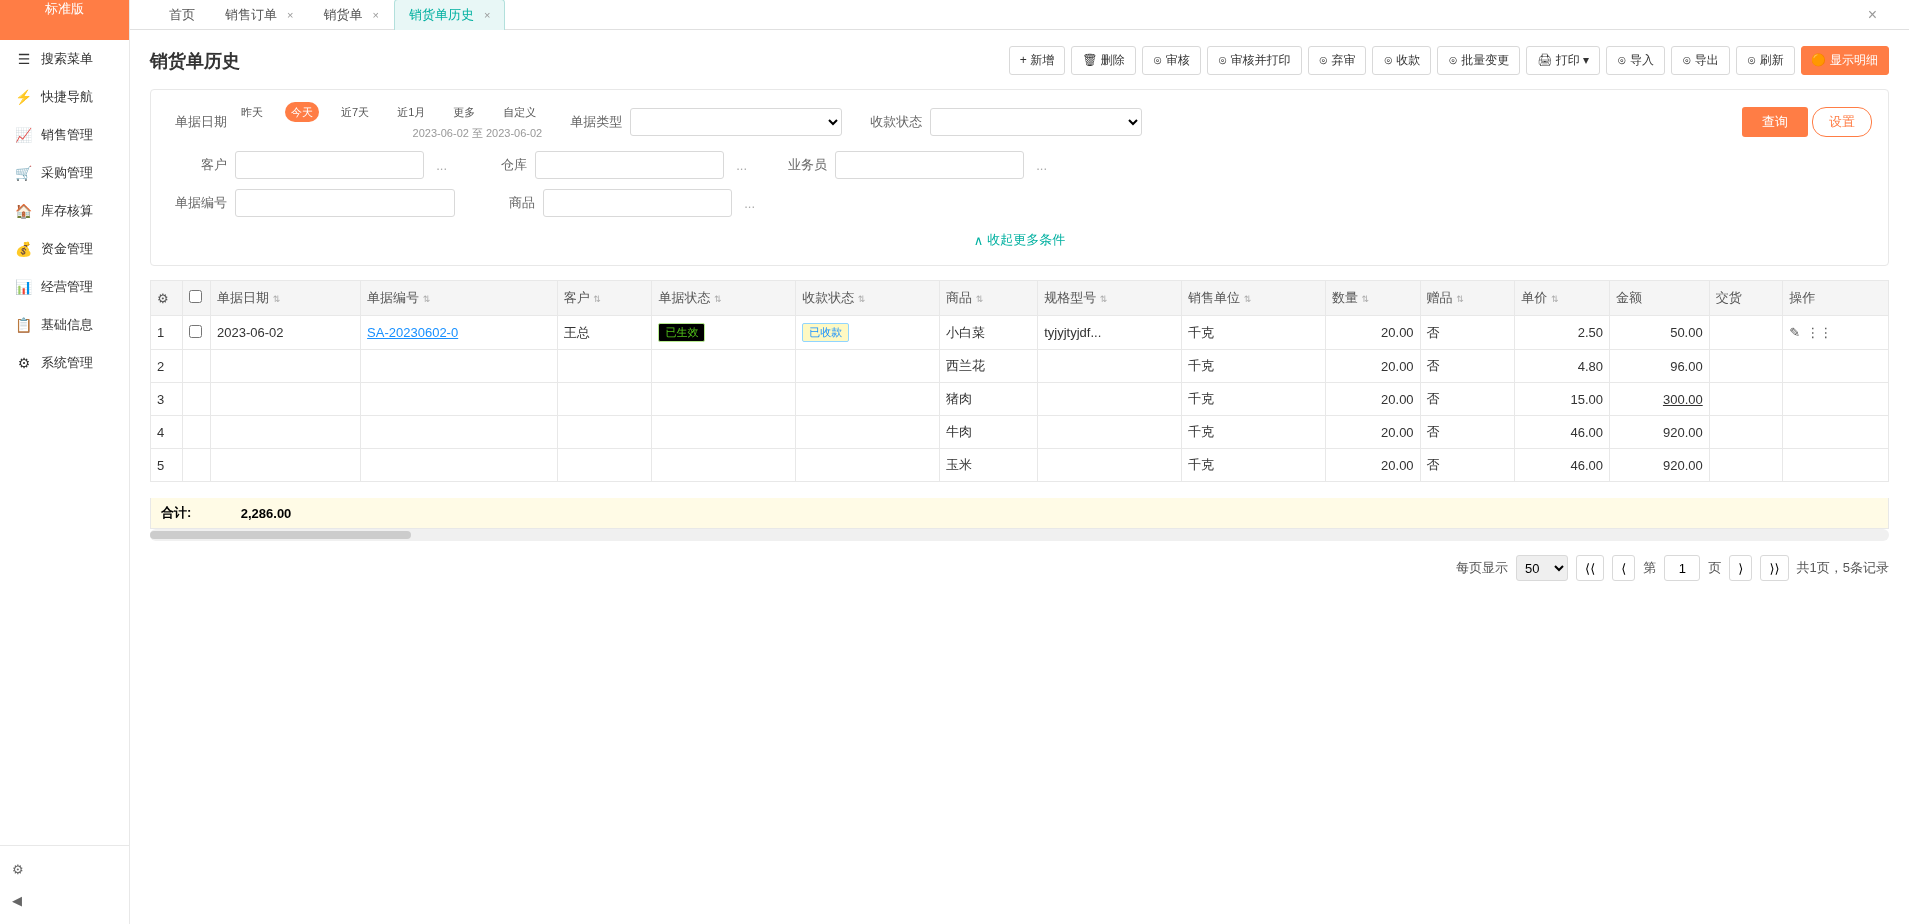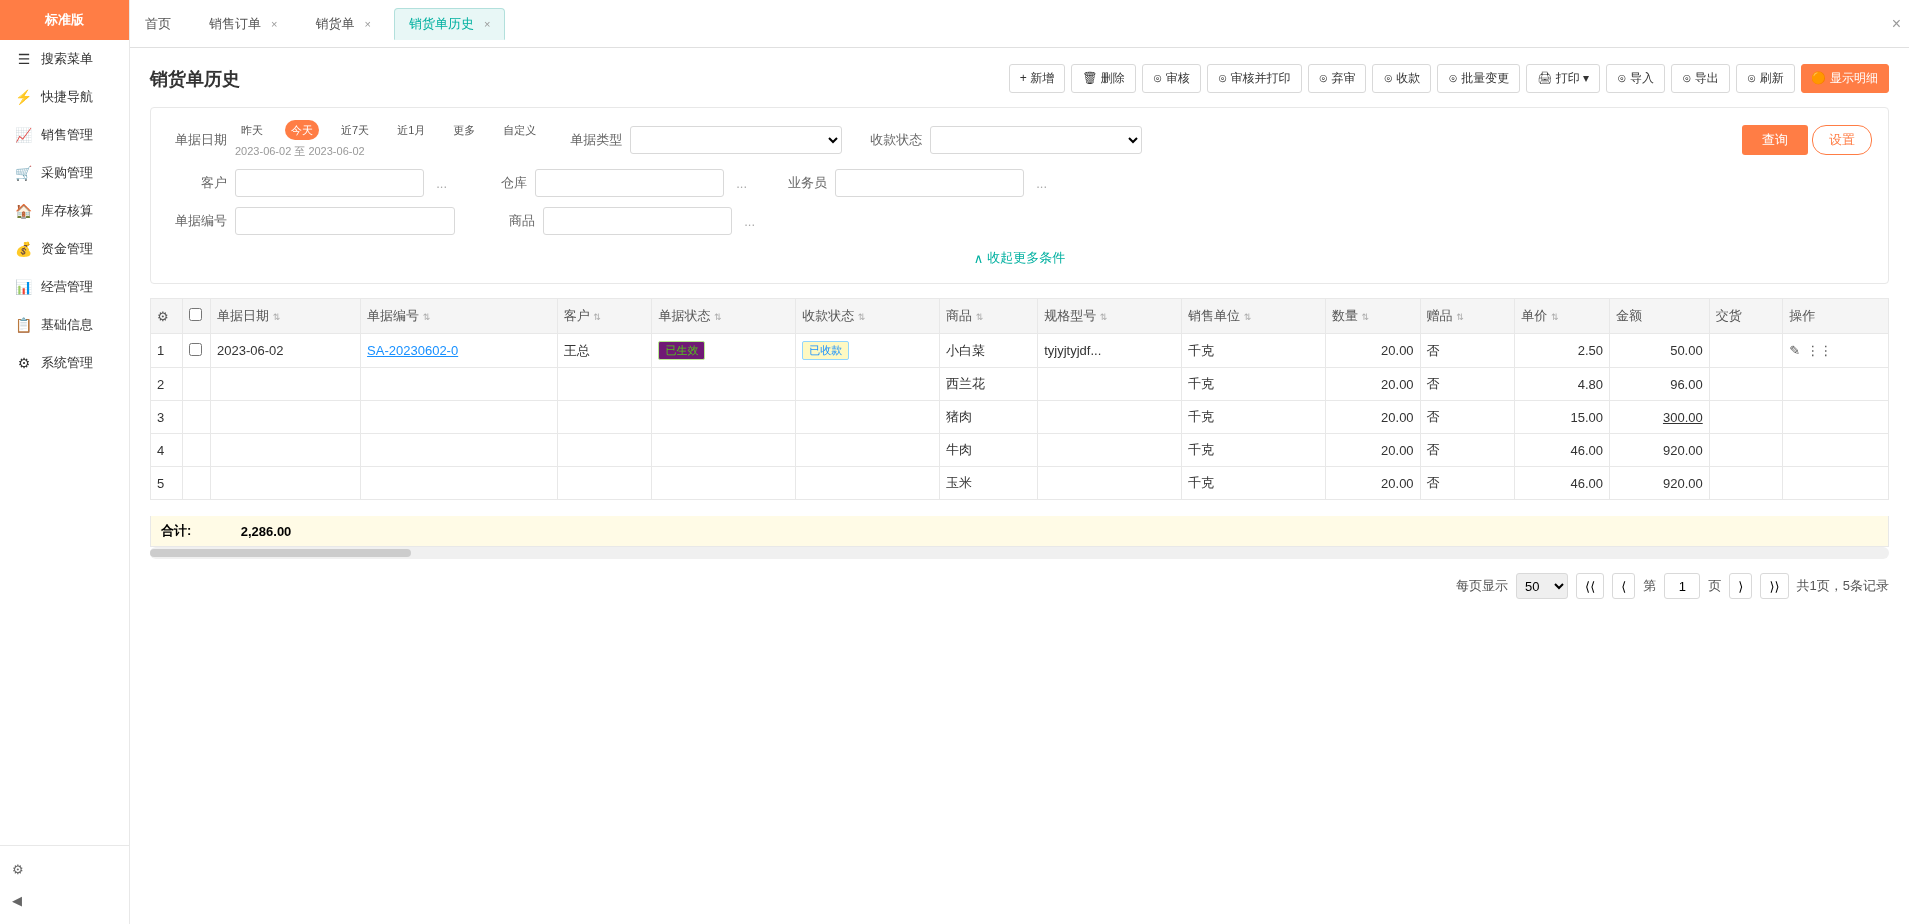--- a/index.html
+++ b/index.html
@@ -11,25 +11,25 @@
       background: #fff;
       border-right: 1px solid #e8e8e8;
       display: flex;
       flex-direction: column;
       flex-shrink: 0;
     }
     .sidebar-logo {
       height: 40px;
       background: #ff7d45;
       display: flex;
-      align-items: center;
+      align-items: flex-start;
       justify-content: center;
       color: #fff;
       font-size: 14px;
-      font-weight: bold;
+      font-weight: normal;
     }
     .sidebar-item {
       display: flex;
       align-items: center;
       padding: 10px 12px;
       cursor: pointer;
       color: #333;
       gap: 8px;
       border-left: 3px solid transparent;
     }
@@ -55,23 +55,23 @@
       flex-direction: column;
       overflow: hidden;
     }
 
     
     .tabbar {
       display: flex;
       align-items: center;
       background: #fff;
       border-bottom: 1px solid #e0e0e0;
-      height: 48px;
-      padding: 0 0;
-      gap: 8px;
+      height: 30px;
+      padding: 0 24px;
+      gap: 0;
     }
     .tab {
       display: flex;
       align-items: center;
       padding: 0 14px;
       height: 32px;
       border-radius: 4px 4px 0 0;
       cursor: pointer;
       color: #555;
       gap: 6px;
@@ -195,20 +195,21 @@
       color: #555;
     }
     .date-quick-btn.active {
       background: #ff7d45;
       color: #fff;
       border-radius: 10px;
     }
     .date-range-text {
       font-size: 11px;
       color: #999;
+      text-align: right;
     }
     .filter-dots {
       color: #aaa;
       cursor: pointer;
       margin-left: 4px;
     }
     .filter-collapse {
       display: flex;
       align-items: center;
       justify-content: center;
@@ -257,21 +258,21 @@
       padding: 7px 6px;
       border: 1px solid #e8e8e8;
       color: #333;
     }
     .badge {
       display: inline-block;
       padding: 1px 6px;
       border-radius: 2px;
       font-size: 11px;
     }
-    .badge-green { background: #701a75; color: #52c41a; border: 1px solid #b7eb8f; }
+    .badge-green { background: #000000; color: #52c41a; border: 1px solid #b7eb8f; }
     .badge-blue { background: #fef9c3; color: #1890ff; border: 1px solid #91d5ff; }
     .link-text { color: #1890ff; cursor: pointer; text-decoration: underline; }
     .table-action { display: flex; gap: 6px; }
     .action-icon { cursor: pointer; color: #555; font-size: 13px; }
 
     
     .table-footer {
       margin-top: 16px;
       background: #fffbe6;
       border: 1px solid #e8e8e8;

